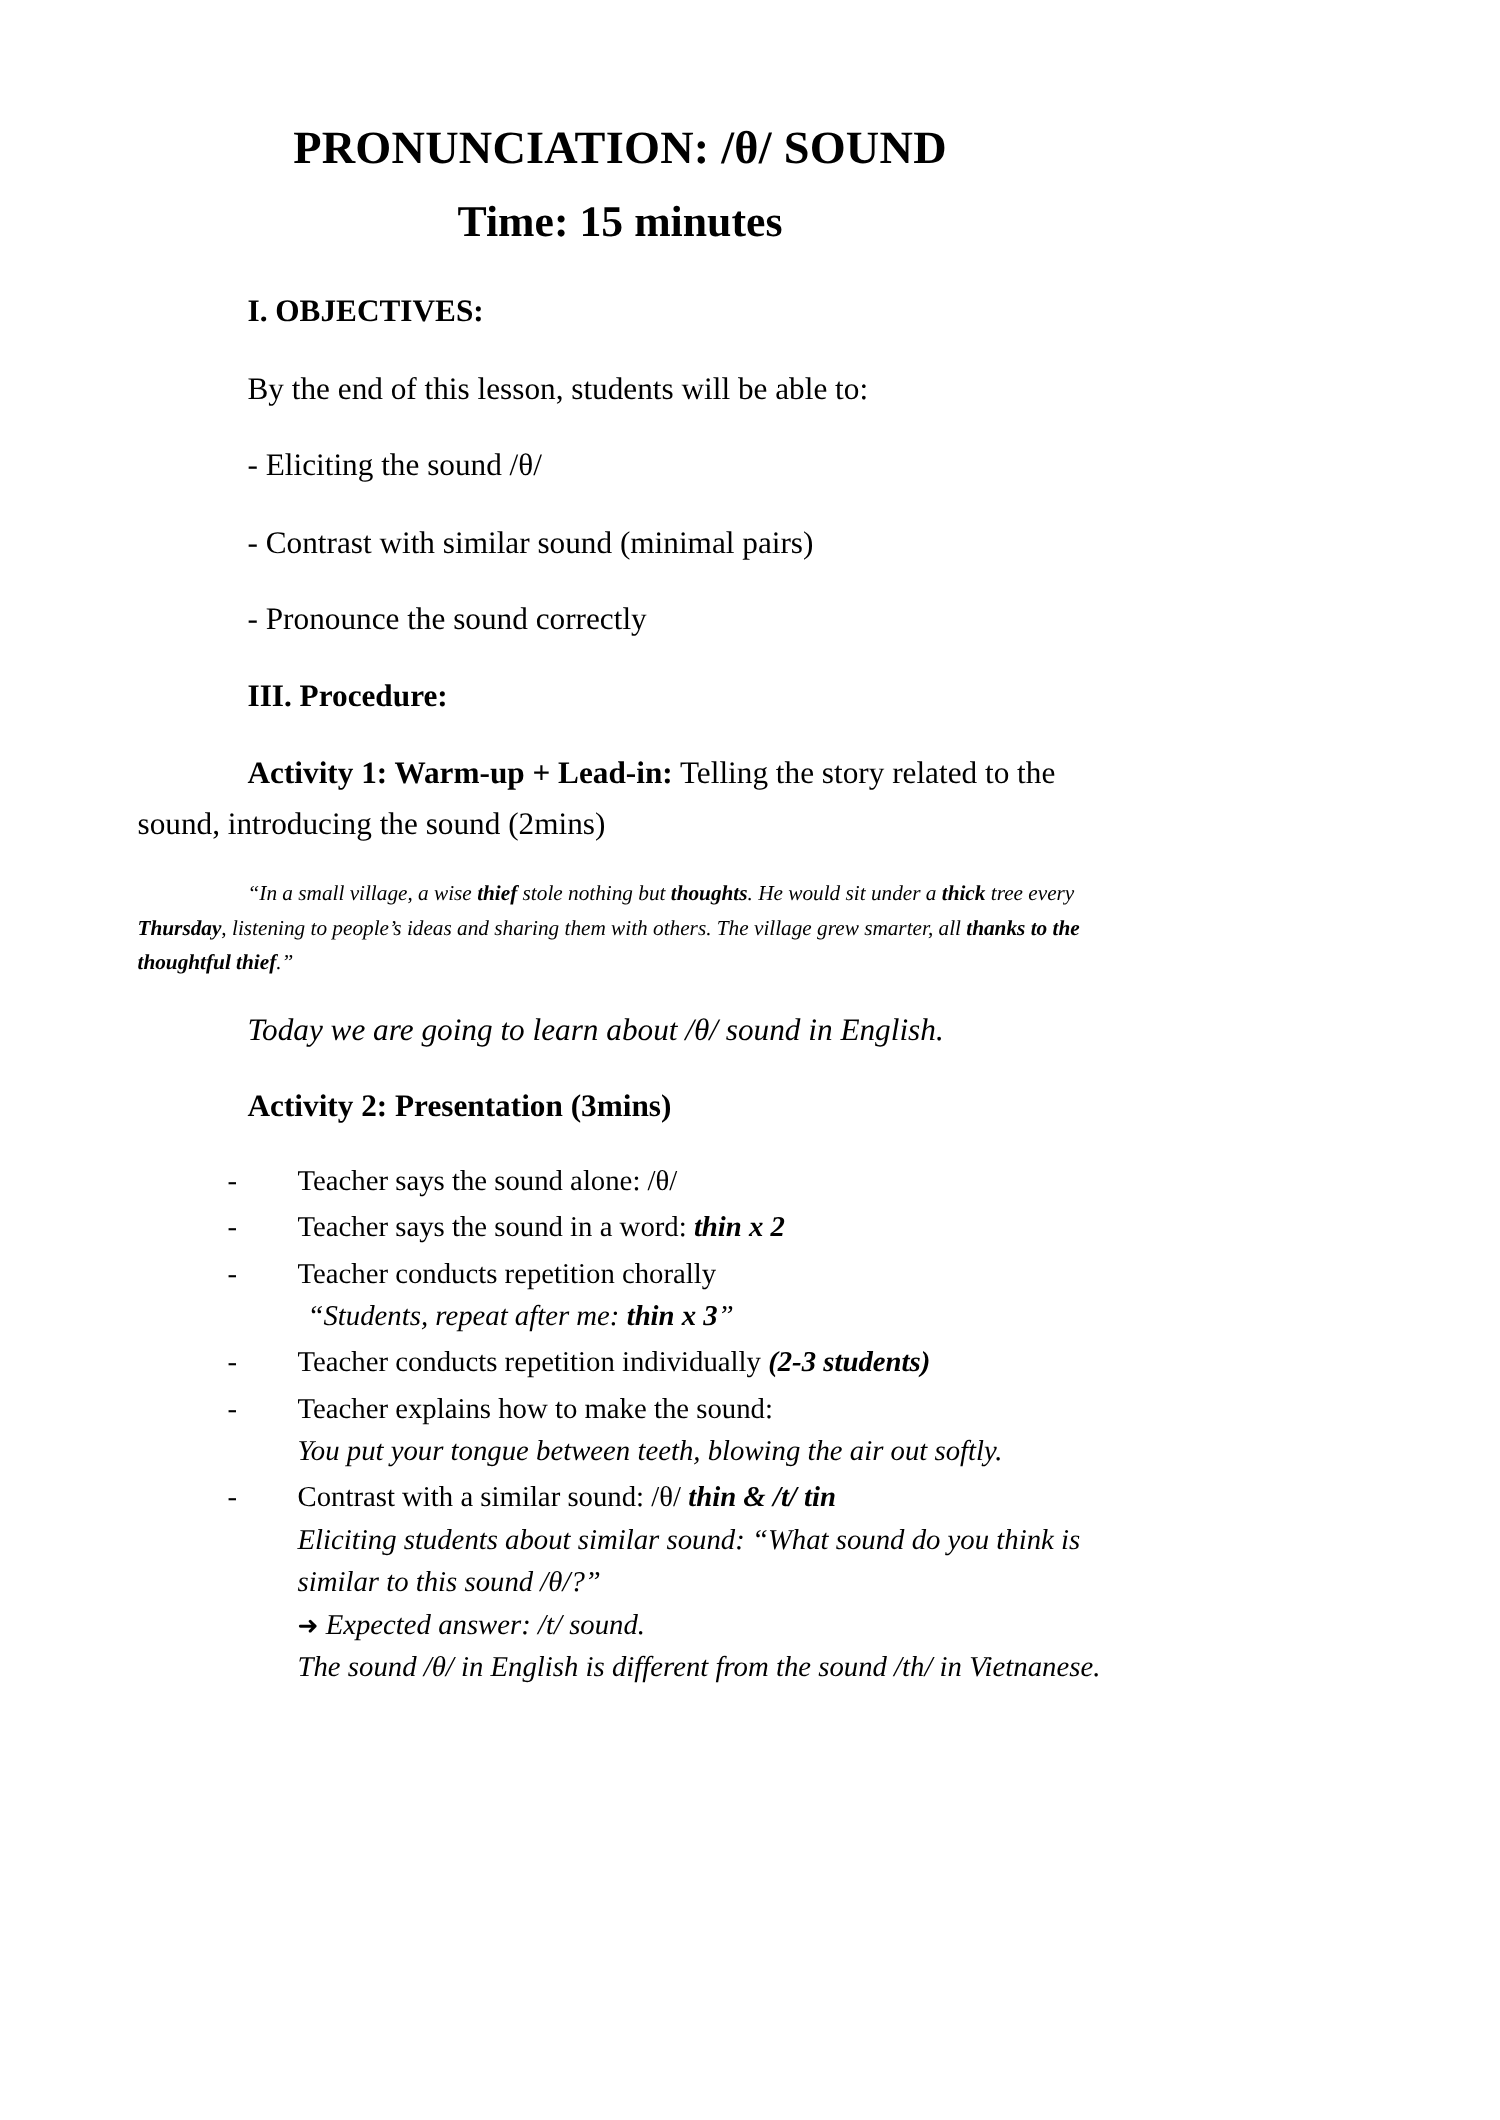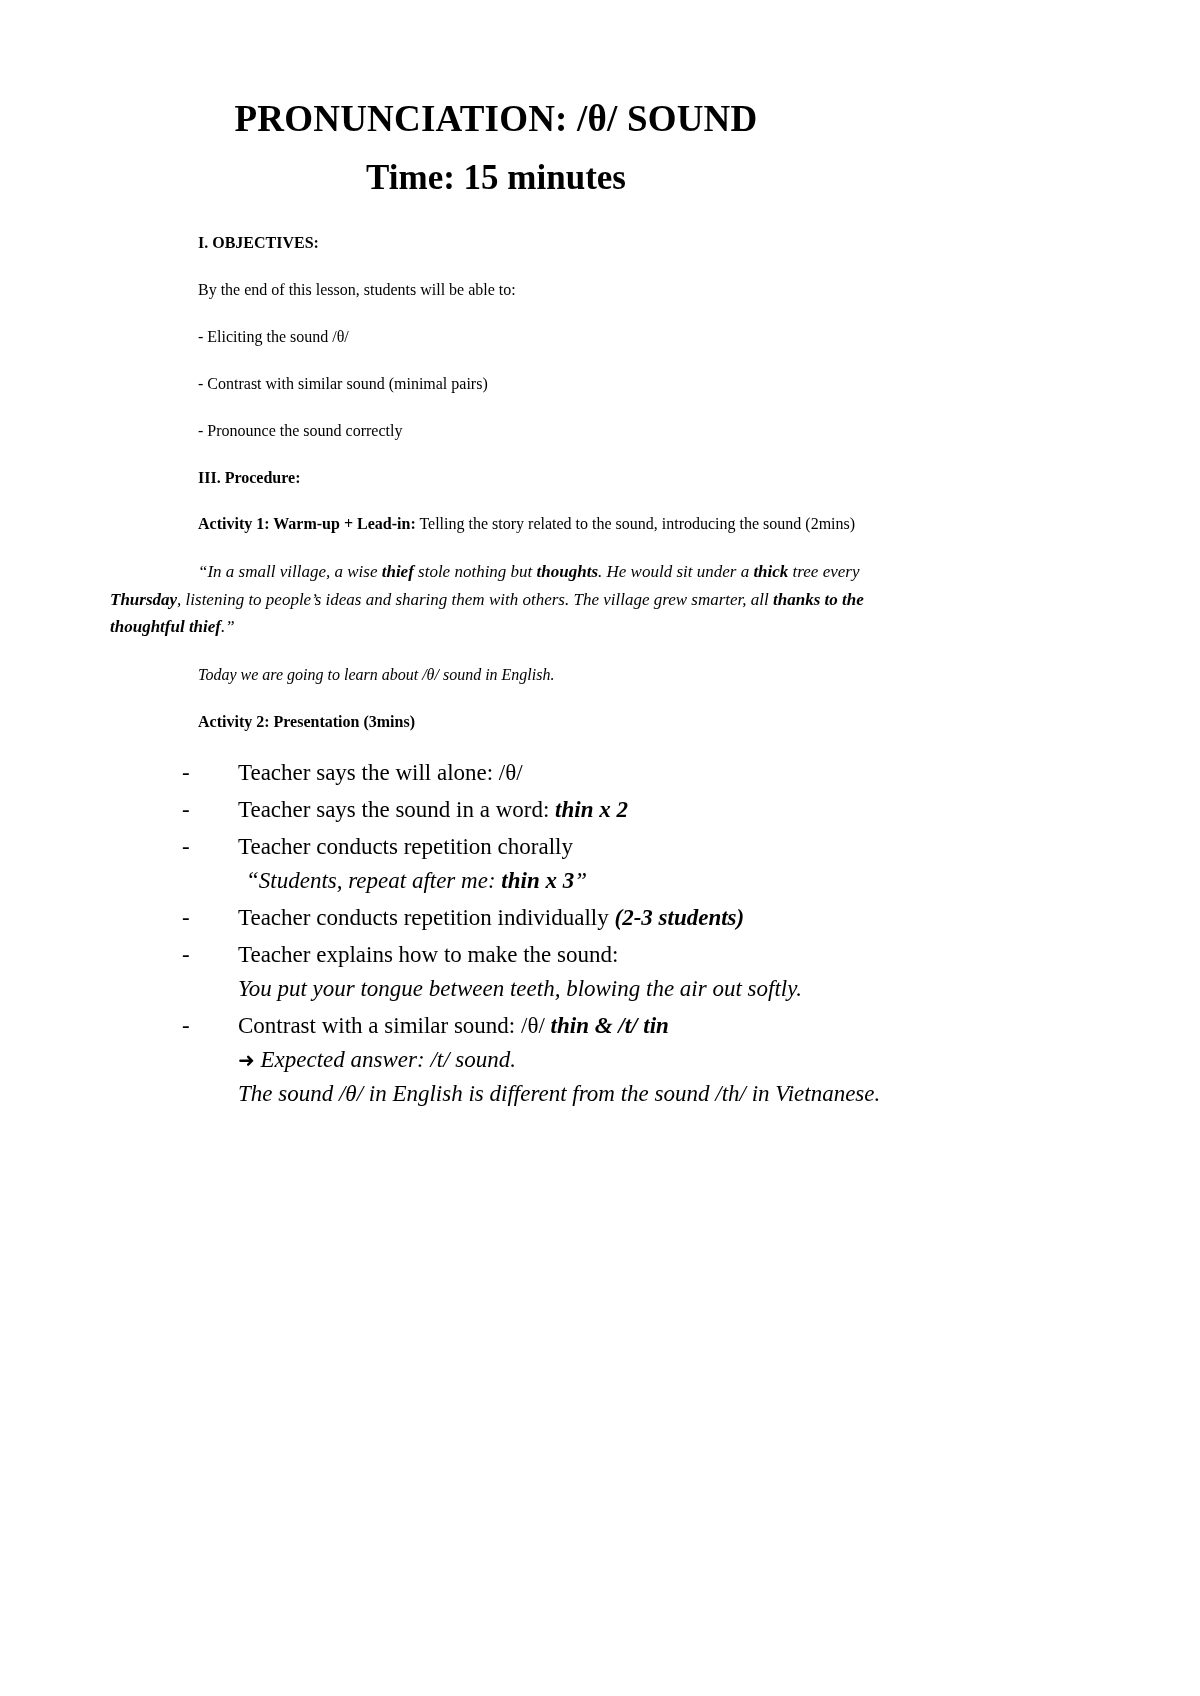--- a/index.html
+++ b/index.html
@@ -29,21 +29,21 @@
     line-height: 1.25;
   }
   .doc-subtitle {
     font-size: 35px;
     font-weight: bold;
     text-align: center;
     margin: 14px 0 30px 0;
     line-height: 1.25;
   }
   .para {
-    font-size: 16px;
+    font-size: 25px;
     line-height: 1.62;
     margin: 0 0 21px 0;
     text-align: left;
   }
   .section-head {
     font-weight: bold;
   }
   .bold { font-weight: bold; }
   .ital { font-style: italic; }
   .bold-ital { font-weight: bold; font-style: italic; }
@@ -127,21 +127,21 @@
     <span>“In a small village, a wise </span><span class="bold">thief</span><span> stole nothing but </span><span class="bold">thoughts</span><span>. He would sit under a </span><span class="bold">thick</span><span> tree every </span><span class="bold">Thursday</span><span>, listening to people’s ideas and sharing them with others. The village grew smarter, all </span><span class="bold">thanks to the thoughtful thief</span><span>.”</span>
   </p>
 
   <p class="para block-indent ital">Today we are going to learn about /θ/ sound in English.</p>
 
   <p class="para block-indent bold">Activity 2: Presentation (3mins)</p>
 
   <ul class="dash-list">
 
     <li>
-      <span>Teacher says the will alone: /θ/</span>
+      <span>Teacher says the sound alone: /θ/</span>
     </li>
 
     <li>
       <span>Teacher says the sound in a word: </span><span class="bold-ital">thin x 2</span>
     </li>
 
     <li>
       <span>Teacher conducts repetition chorally</span>
       <span class="sub-line quote"><span>“Students, repeat after me: </span><span class="bold-ital">thin x 3</span><span>”</span></span>
     </li>
@@ -150,19 +150,20 @@
       <span>Teacher conducts repetition individually </span><span class="bold-ital">(2-3 students)</span>
     </li>
 
     <li>
       <span>Teacher explains how to make the sound:</span>
       <span class="sub-line">You put your tongue between teeth, blowing the air out softly.</span>
     </li>
 
     <li>
       <span>Contrast with a similar sound: /θ/ </span><span class="bold-ital">thin &amp; /t/ tin</span>
+      <span class="sub-line">Eliciting students about similar sound:  “What sound do you think is similar to this sound /θ/?”</span>
       <span class="arrow-line"><span class="glyph-arrow">➜</span><span> Expected answer: /t/ sound.</span></span>
       <span class="sub-line">The sound /θ/ in English is different from the sound /th/ in Vietnanese.</span>
     </li>
 
   </ul>
 
 </div>
 
 </body></html>

